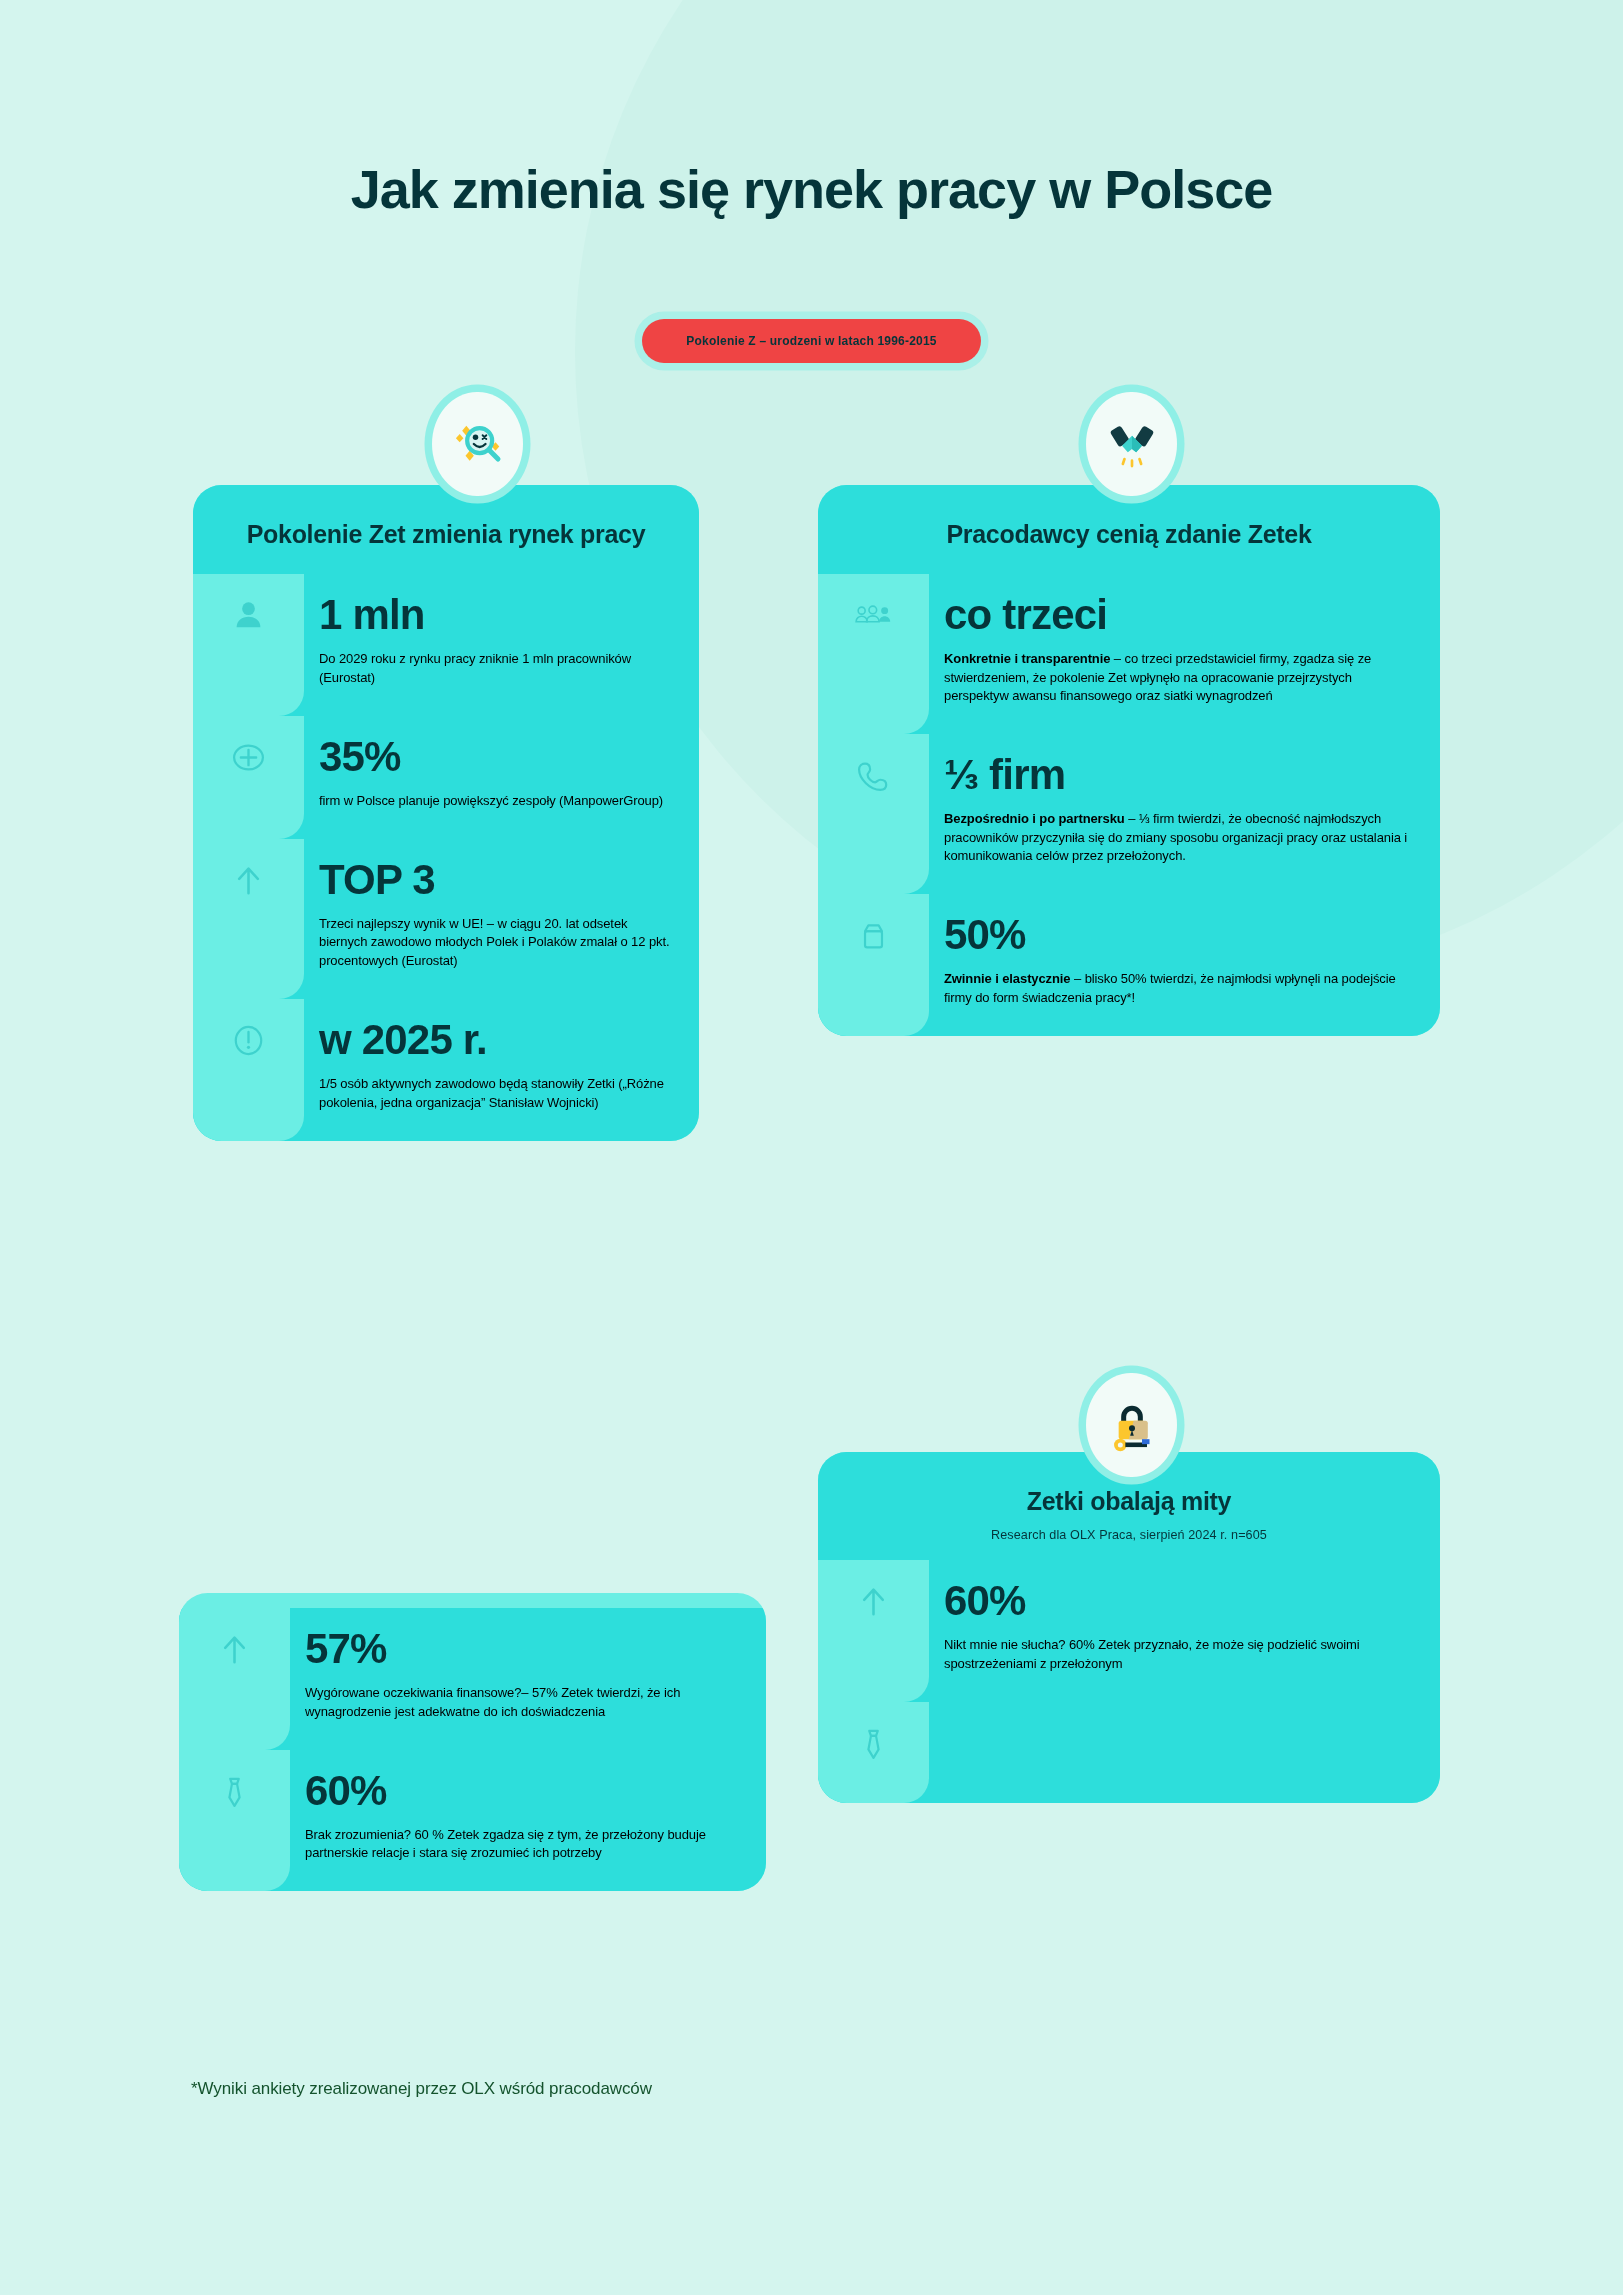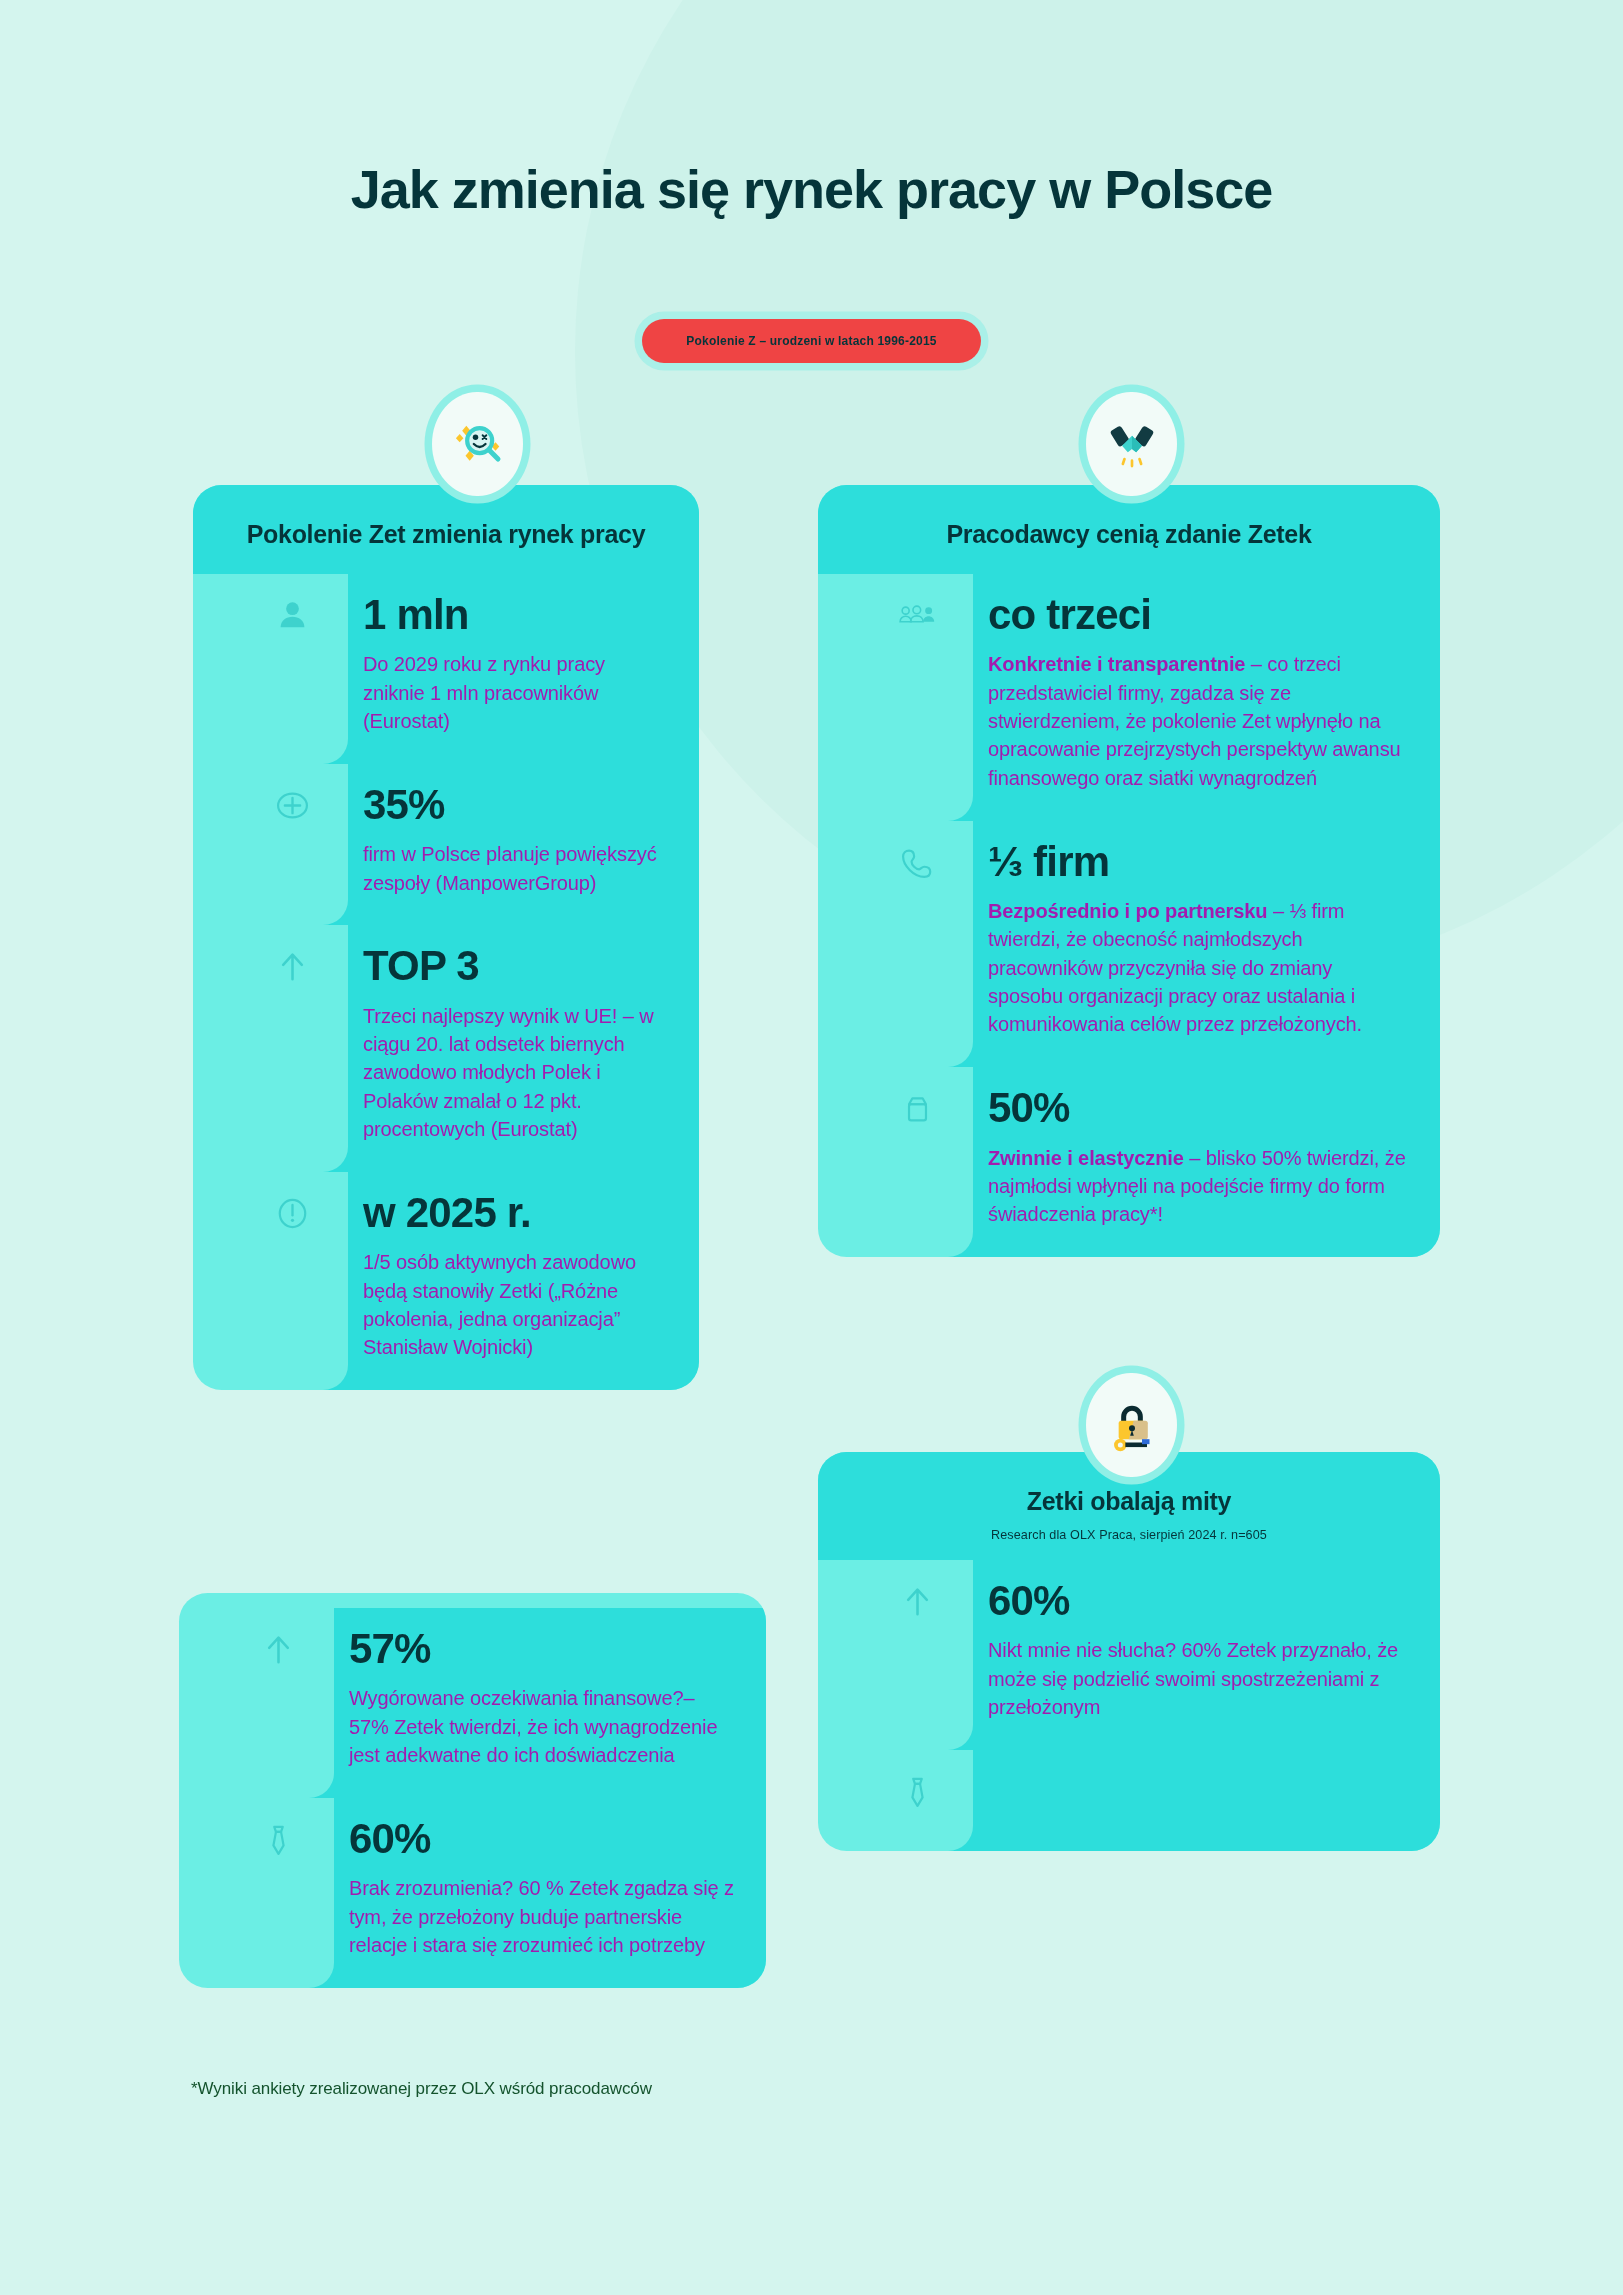--- a/index.html
+++ b/index.html
@@ -85,21 +85,21 @@
   }
   .panel-head.with-sub { padding-bottom: 18.4px; }
   .panel-sub {
     display: block;
     margin-top: 11.7px;
     font-size: 12.6px;
     font-weight: 500;
     letter-spacing: 0.1px;
     color: #05353a;
   }
-  .panel-body { position: relative; padding-left: 44px; }
+  .panel-body { position: relative; }
 
   
   .stat {
     position: relative;
     display: flex;
     align-items: flex-start;
     background: #2ddedb;
     padding: 0;
   }
   .stat:nth-child(odd) { background: #2ddedb; }
@@ -117,23 +117,23 @@
   .stat-content { flex: 1; padding: 20px 28.5px 28.5px 15px; }
   .stat-figure {
     font-size: 42px;
     font-weight: 900;
     color: #05353a;
     letter-spacing: -0.8px;
     line-height: 1.02;
     margin-bottom: 13.4px;
   }
   .stat-text {
-    font-size: 20px;
+    font-size: 13px;
     line-height: 1.42;
-    color: #a21caf;
+    color: #000000;
     letter-spacing: -0.1px;
   }
   .stat-text b { font-weight: 800; }
 
   
   .badge {
     position: absolute;
     width: 91px;
     height: 104px;
     border-radius: 45px / 52px;

